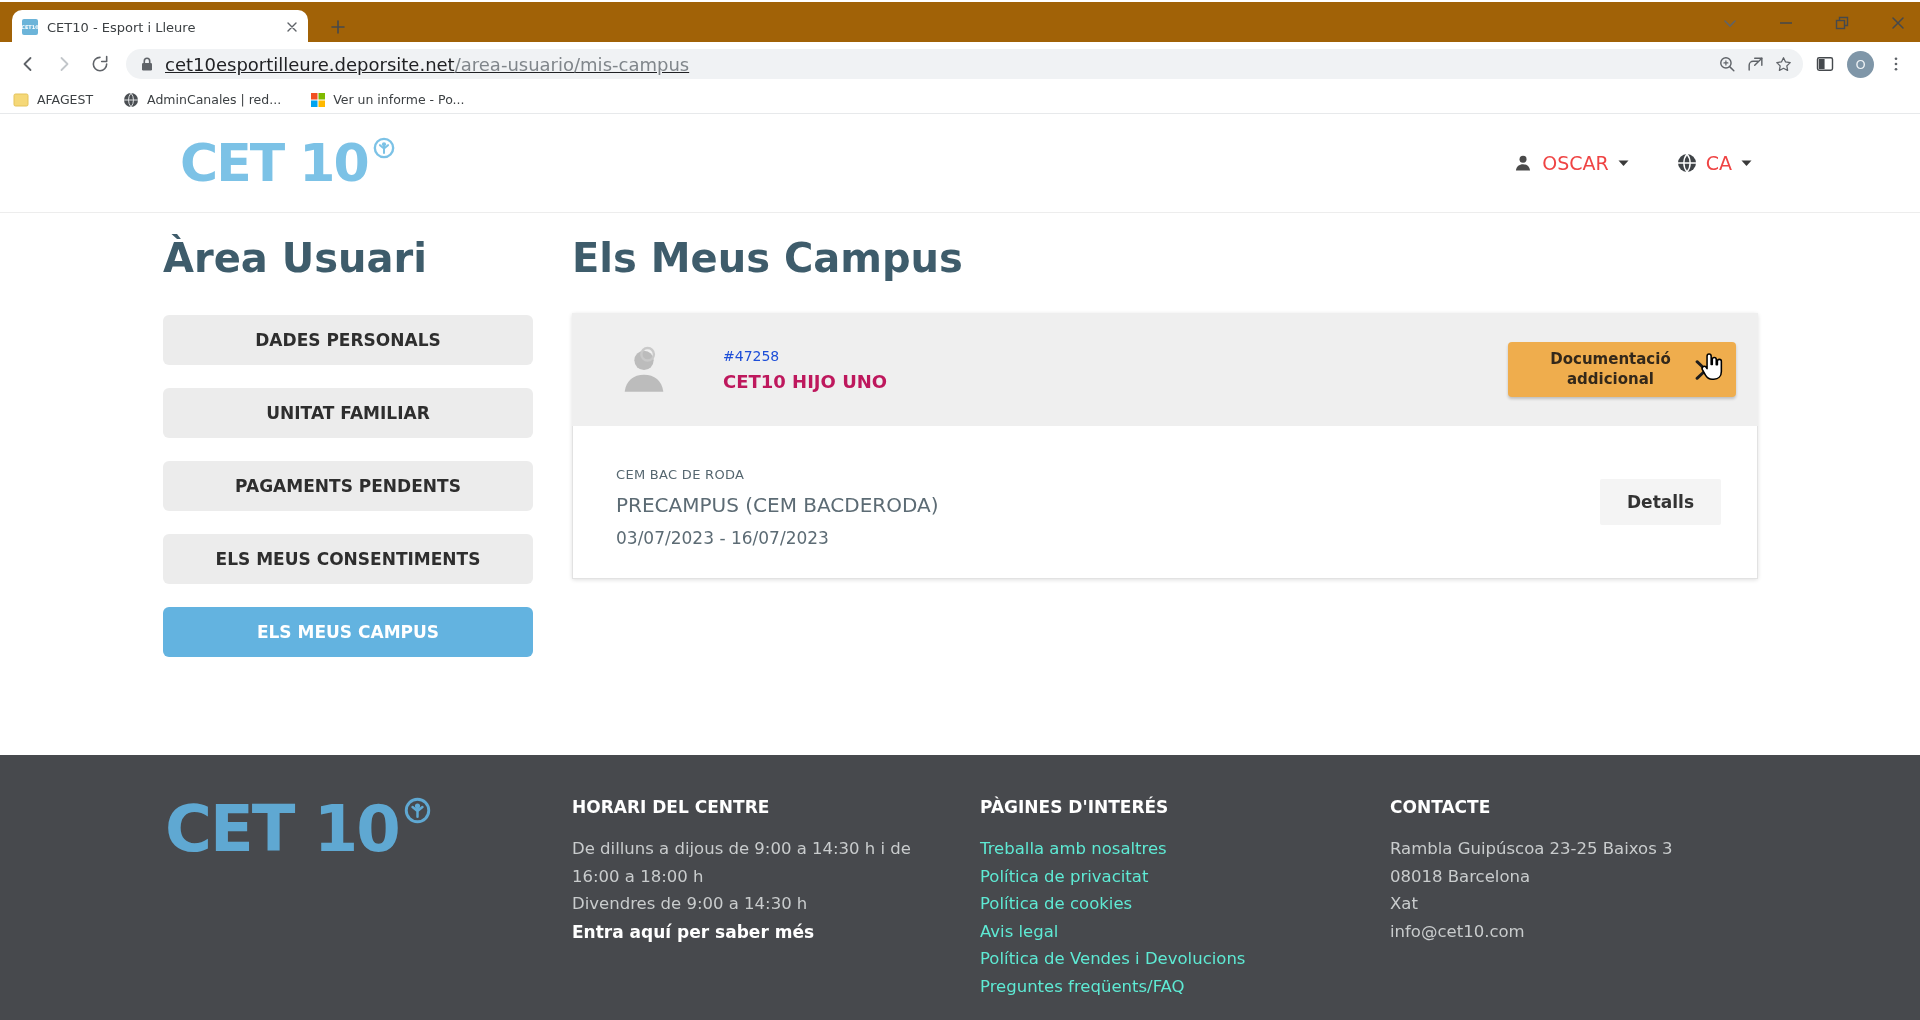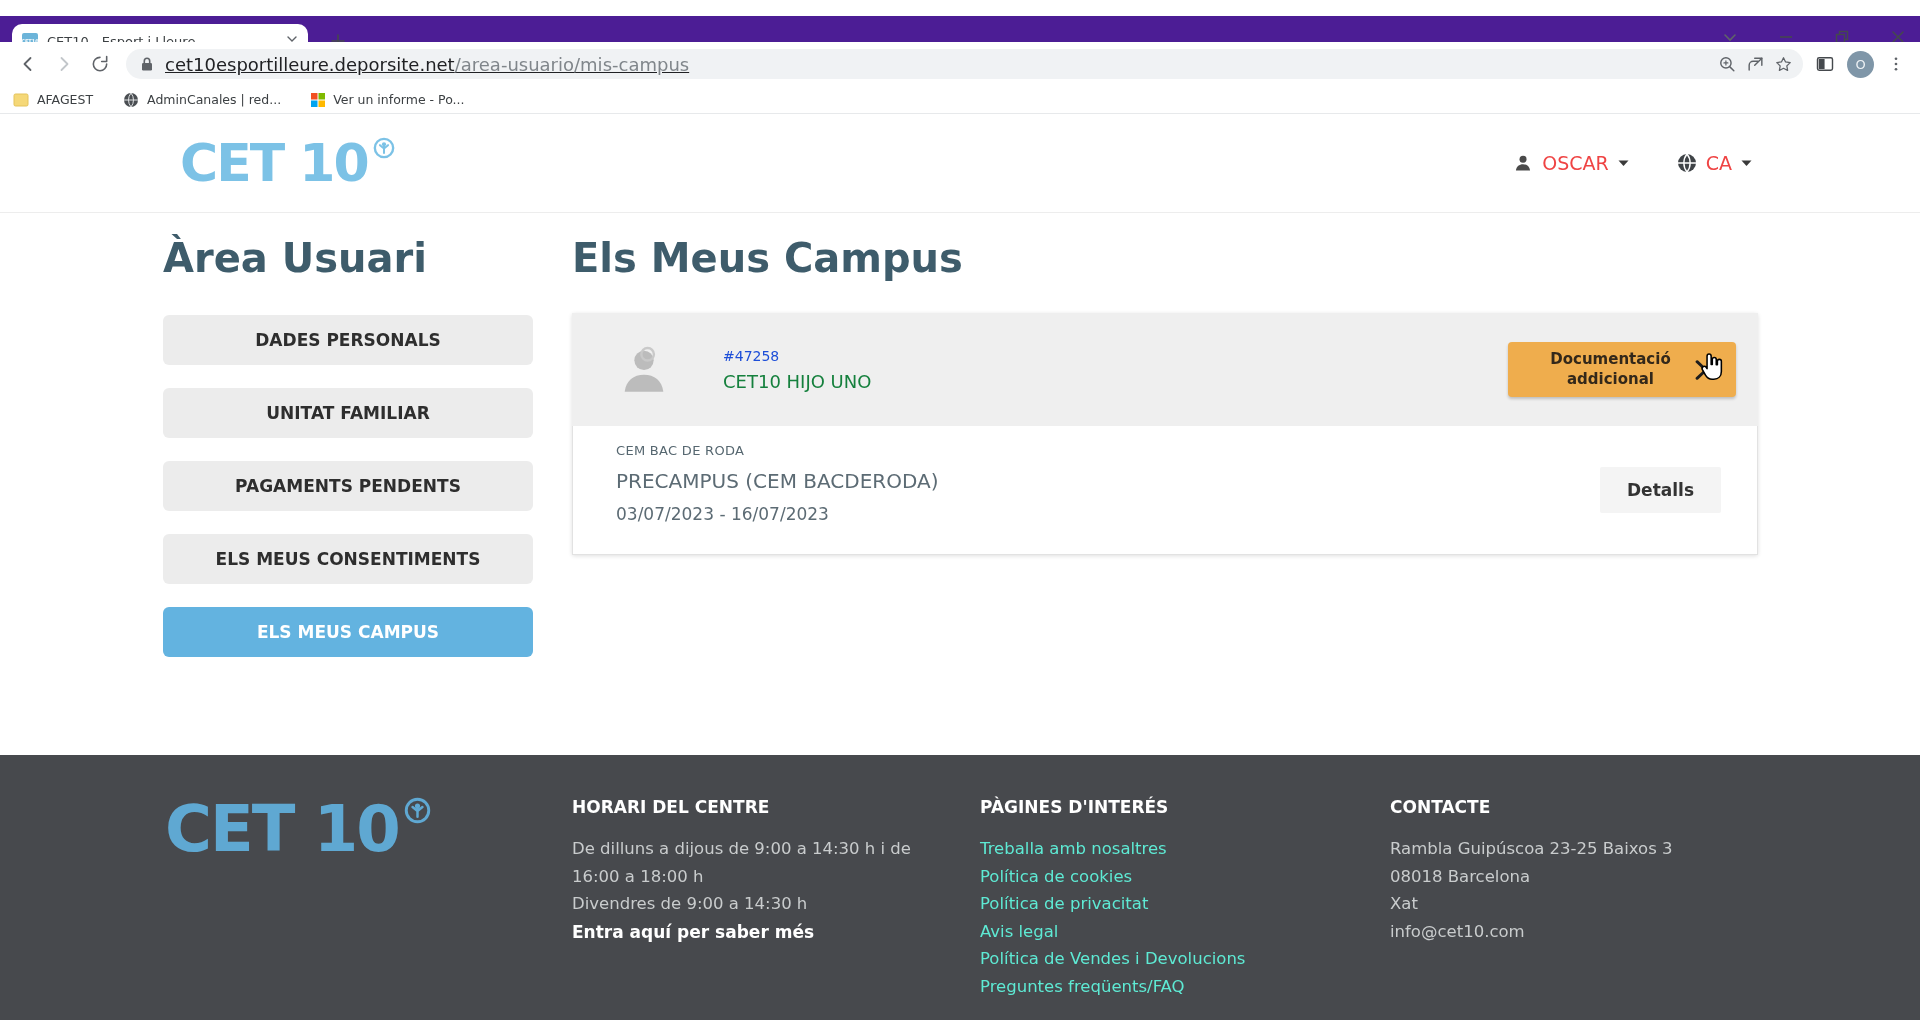--- a/index.html
+++ b/index.html
@@ -4,21 +4,21 @@
 <style>
   * { box-sizing: border-box; }
   html,body { margin:0; padding:0; }
   body {
     width:1920px; height:1020px; position:relative; overflow:hidden;
     background:#fff; font-family:"DejaVu Sans","Liberation Sans",sans-serif;
   }
   svg { display:block; }
 
   
-  .tabstrip { position:absolute; top:16px; left:0; right:0; height:42px; background:#4c1d95; }
+  .tabstrip { position:absolute; top:2px; left:0; right:0; height:42px; background:#a16207; }
   .tab { position:absolute; left:12px; top:8px; width:296px; height:34px; background:#fff;
          border-radius:10px 10px 0 0; display:flex; align-items:center; padding:0 8px 0 10px; }
   .favicon { width:16px; height:16px; border-radius:2px; background:#6cb4d9; color:#fff;
              font-size:5px; font-weight:700; display:flex; align-items:center; justify-content:center; flex:none; }
   .tab-title { flex:1; font-size:13px; color:#3c4043; white-space:nowrap; overflow:hidden; margin-left:9px; }
   .icon-btn { display:flex; align-items:center; justify-content:center; cursor:pointer; }
   .newtab { position:absolute; left:324px; top:11px; width:28px; height:28px; border-radius:50%; }
   .win-controls { position:absolute; right:14px; top:0; height:42px; display:flex; align-items:center; gap:40px; }
 
   .toolbar { position:absolute; top:42px; left:0; right:0; height:44px; background:#fff;
@@ -54,27 +54,27 @@
               margin-bottom:23px; cursor:pointer; }
   .side-btn.active { background:#63b3e0; color:#fff; }
 
   .maincol { position:absolute; left:572px; top:22px; width:1186px; }
   .main-title { font-size:40px; font-weight:700; color:#3e5c6b; margin:0 0 32px 0; }
   .card { box-shadow:0 1px 4px rgba(0,0,0,.13); border-radius:2px; }
   .card-head { background:#efefef; height:113px; display:flex; align-items:center;
                padding:0 22px 0 43px; }
   .member-avatar { margin-right:50px; flex:none; }
   .member-id { font-size:14px; color:#1d4ed8; margin-bottom:7px; }
-  .member-name { font-size:18px; font-weight:400; color:#15803d; }
+  .member-name { font-size:18px; font-weight:700; color:#be185d; }
   .doc-btn { margin-left:auto; background:#efad4d; border-radius:4px; width:228px; min-height:52px;
              padding:8px 12px; display:flex; align-items:center; justify-content:center; gap:8px;
              box-shadow:0 2px 3px rgba(0,0,0,.2); cursor:pointer; }
   .doc-text { font-size:15px; font-weight:700; color:#33281a; text-align:center; line-height:1.3; width:150px; }
   .card-body { background:#fff; border:1px solid #e2e2e2; border-top:none;
-               padding:17px 30px 30px 43px; position:relative; }
+               padding:41px 30px 30px 43px; position:relative; }
   .center-name { font-size:13px; color:#566770; letter-spacing:.3px; margin-bottom:11px; }
   .program { font-size:20px; color:#5c6b74; margin-bottom:11px; }
   .dates { font-size:17px; color:#5c6b74; }
   .details-btn { position:absolute; right:36px; top:50%; transform:translateY(-50%);
                  background:#f4f4f4; padding:13px 27px; font-size:17px; font-weight:700;
                  color:#333; border-radius:2px; cursor:pointer; }
 
   .hand-cursor { position:absolute; left:1696px; top:349px; z-index:20; pointer-events:none; }
 
   
@@ -309,22 +309,22 @@
   <div class="f-col f-col1">
     <div class="f-title">HORARI DEL CENTRE</div>
     <div class="f-line">De dilluns a dijous de 9:00 a 14:30 h i de 16:00 a 18:00 h</div>
     <div class="f-line">Divendres de 9:00 a 14:30 h</div>
     <div class="f-strong">Entra aquí per saber més</div>
   </div>
 
   <div class="f-col f-col2">
     <div class="f-title">PÀGINES D'INTERÉS</div>
     <span class="f-link">Treballa amb nosaltres</span>
+    <span class="f-link">Política de privacitat</span>
     <span class="f-link">Política de cookies</span>
-    <span class="f-link">Política de privacitat</span>
     <span class="f-link">Avis legal</span>
     <span class="f-link">Política de Vendes i Devolucions</span>
     <span class="f-link">Preguntes freqüents/FAQ</span>
   </div>
 
   <div class="f-col f-col3">
     <div class="f-title">CONTACTE</div>
     <div class="f-line">Rambla Guipúscoa 23-25 Baixos 3</div>
     <div class="f-line">08018 Barcelona</div>
     <div class="f-line">Xat</div>

